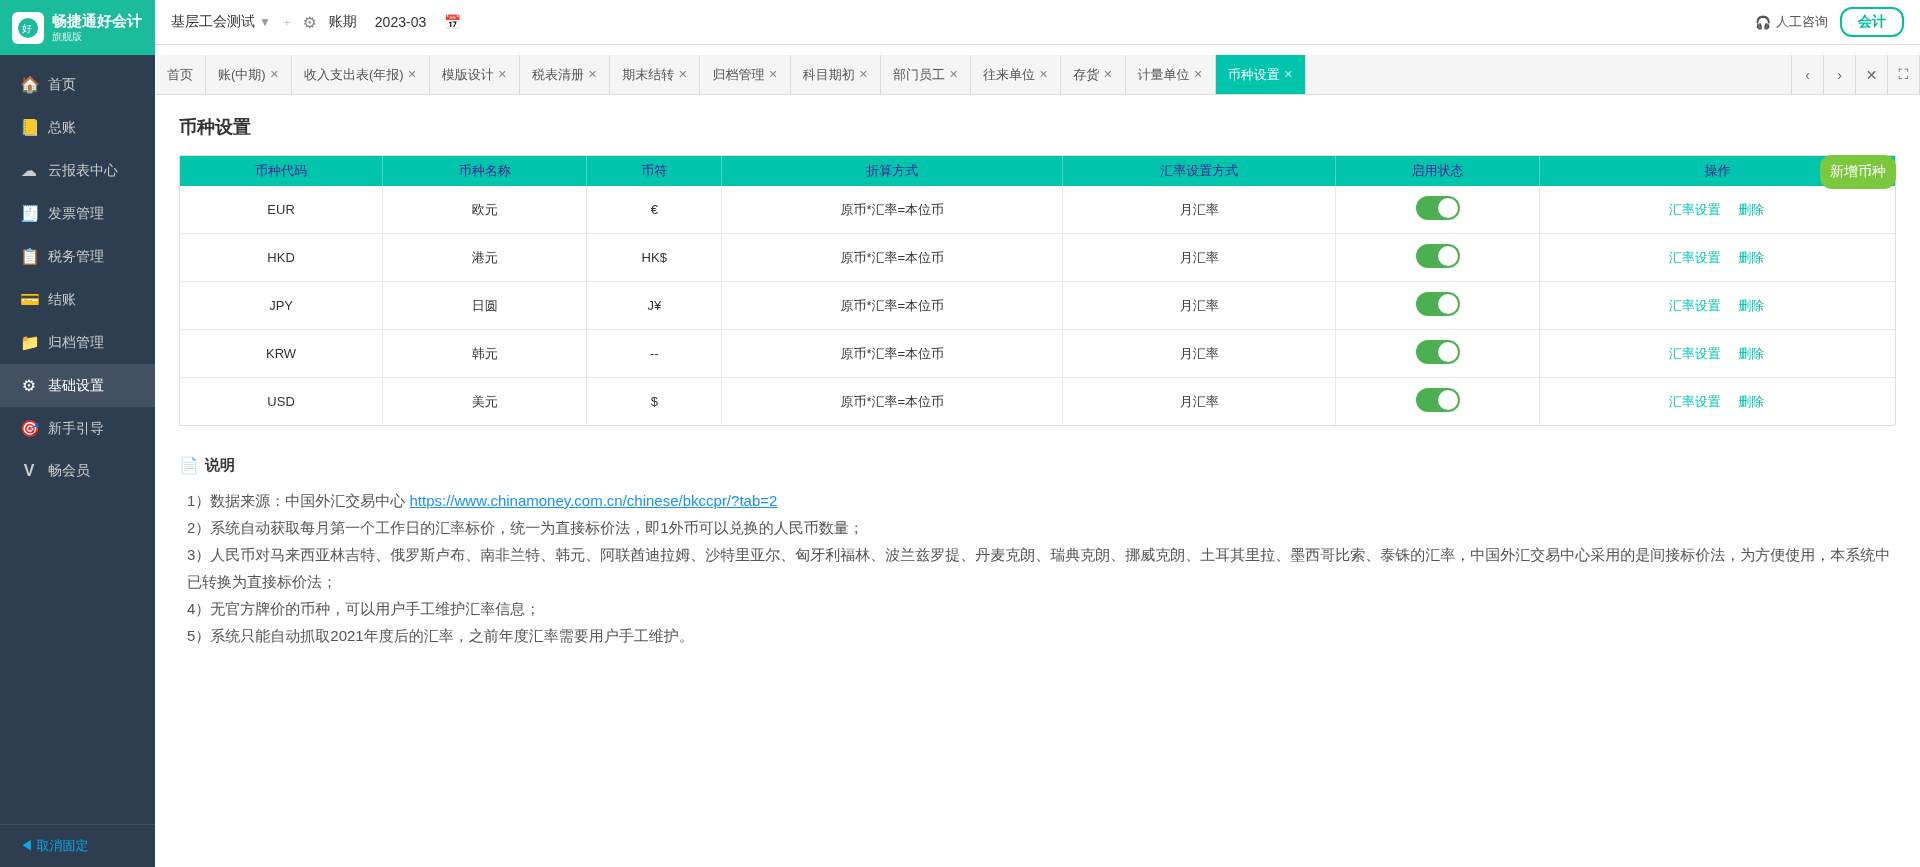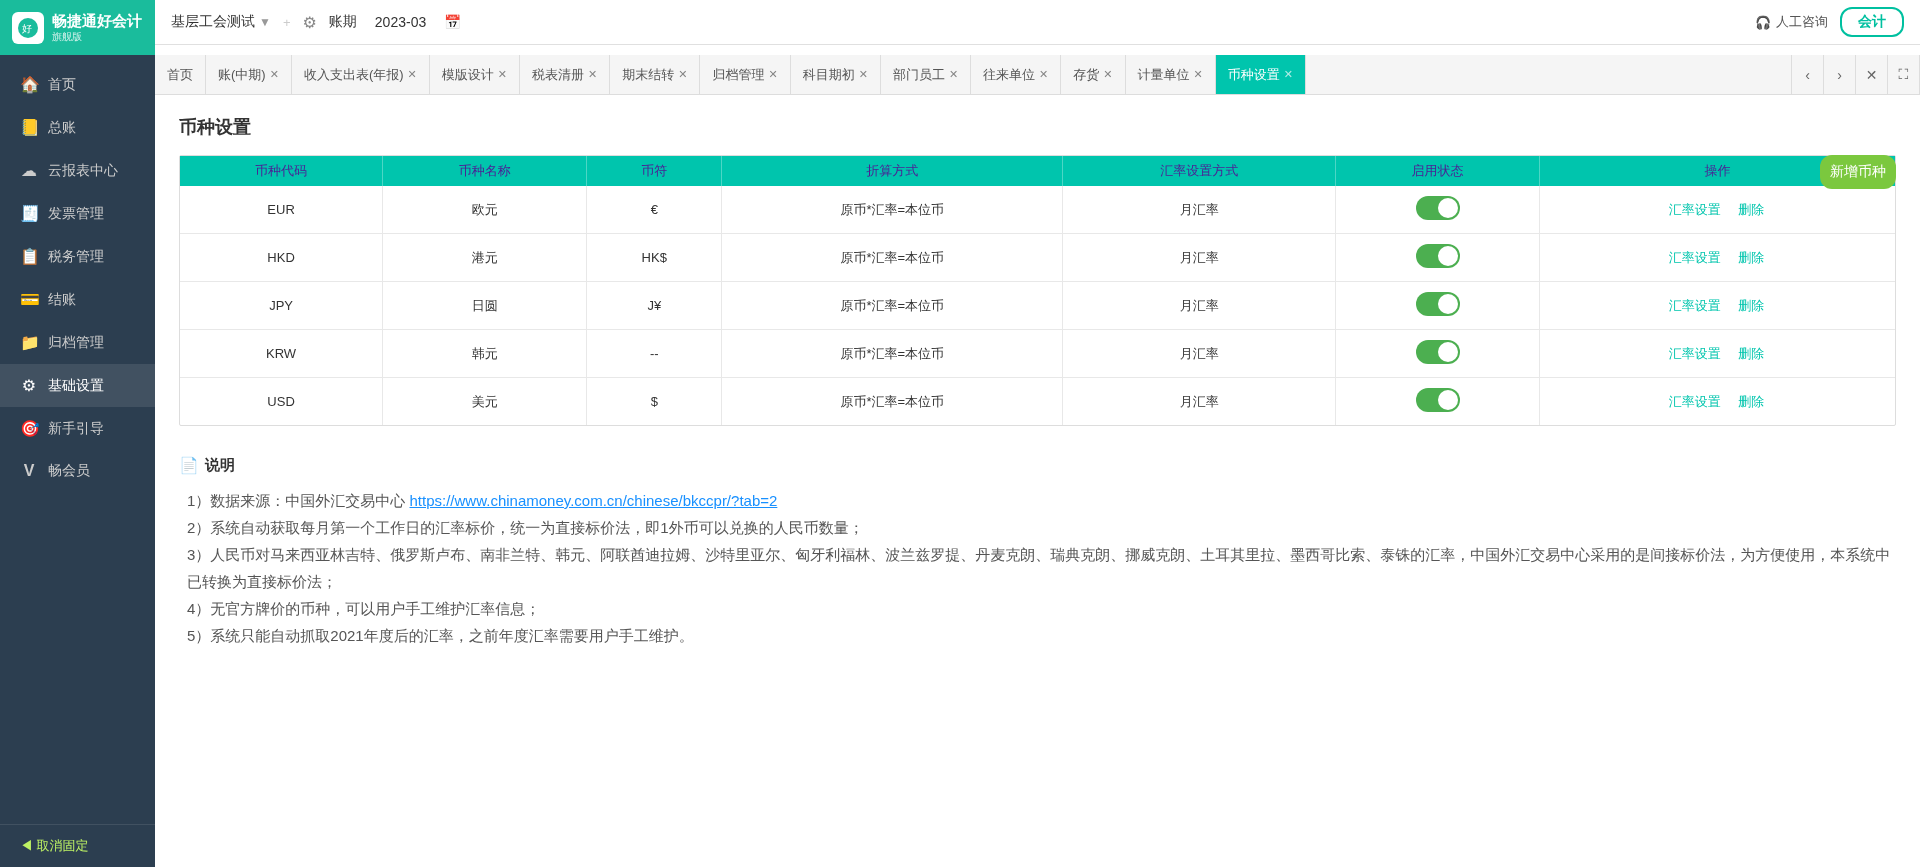--- a/index.html
+++ b/index.html
@@ -19,21 +19,21 @@
     .sidebar-logo-text { font-size: 15px; font-weight: bold; line-height: 1.2; }
     .sidebar-logo-sub { font-size: 10px; color: rgba(255,255,255,0.8); }
     .sidebar-nav { padding-top: 8px; }
     .sidebar-item {
       display: flex; align-items: center; gap: 10px; padding: 12px 20px; cursor: pointer; color: #ccc; transition: background 0.2s;
     }
     .sidebar-item.active { color: #fff; background: rgba(255,255,255,0.1); }
     .sidebar-item-icon { width: 18px; text-align: center; font-size: 16px; }
     .sidebar-item-label { font-size: 14px; }
     .sidebar-bottom {
-      position: absolute; bottom: 0; left: 0; right: 0; padding: 12px 20px; color: #bef264; font-size: 13px; cursor: pointer; display: flex; align-items: center; gap: 6px; border-top: 1px solid rgba(255,255,255,0.1);
+      position: absolute; bottom: 0; left: 0; right: 0; padding: 12px 20px; color: #0ea5e9; font-size: 13px; cursor: pointer; display: flex; align-items: center; gap: 6px; border-top: 1px solid rgba(255,255,255,0.1);
     }
 
     
     .header {
       position: fixed; left: 155px; top: 0; right: 0; height: 45px; background: #fff; border-bottom: 1px solid #e0e0e0; display: flex; align-items: center; padding: 0 16px; z-index: 99; gap: 12px;
     }
     .header-company { font-size: 14px; color: #333; display: flex; align-items: center; gap: 4px; }
     .header-sep { color: #ccc; }
     .header-period { font-size: 14px; color: #333; display: flex; align-items: center; gap: 14px; }
     .header-actions { margin-left: auto; display: flex; align-items: center; gap: 12px; }

